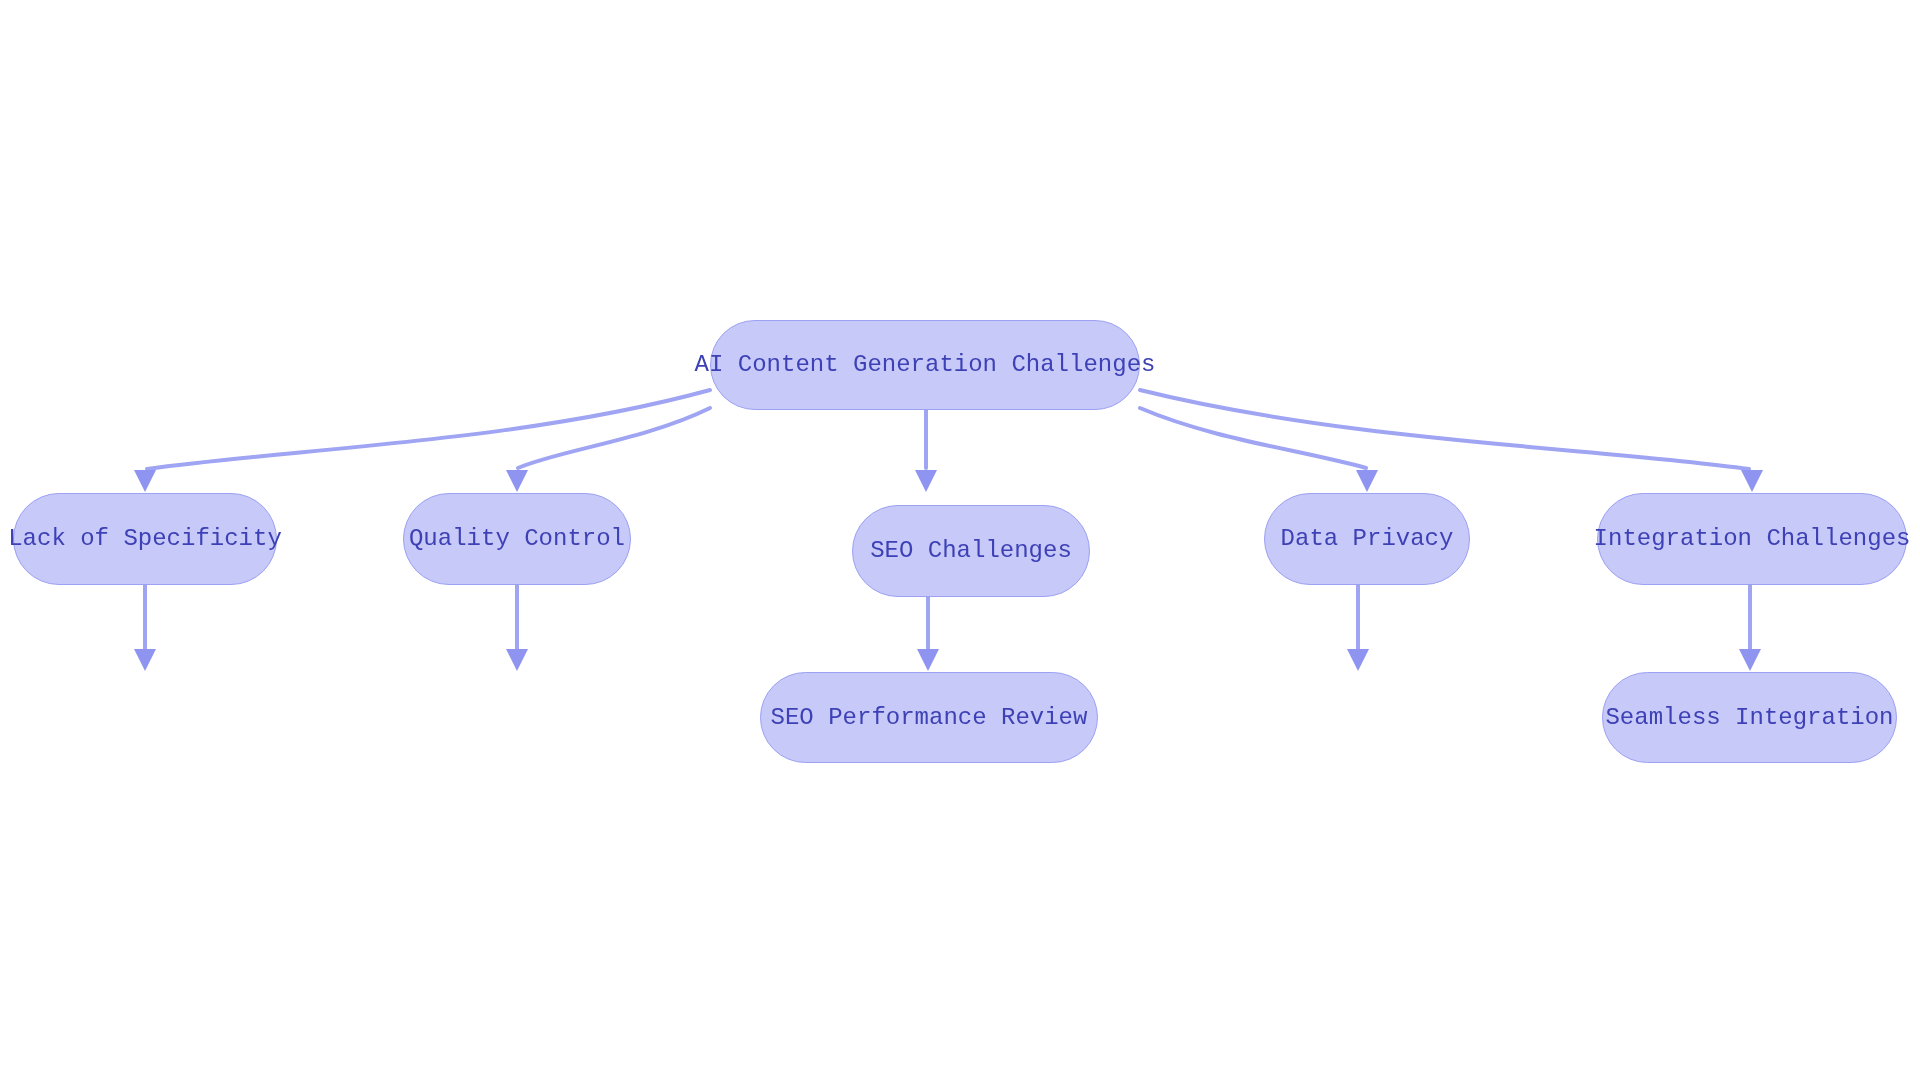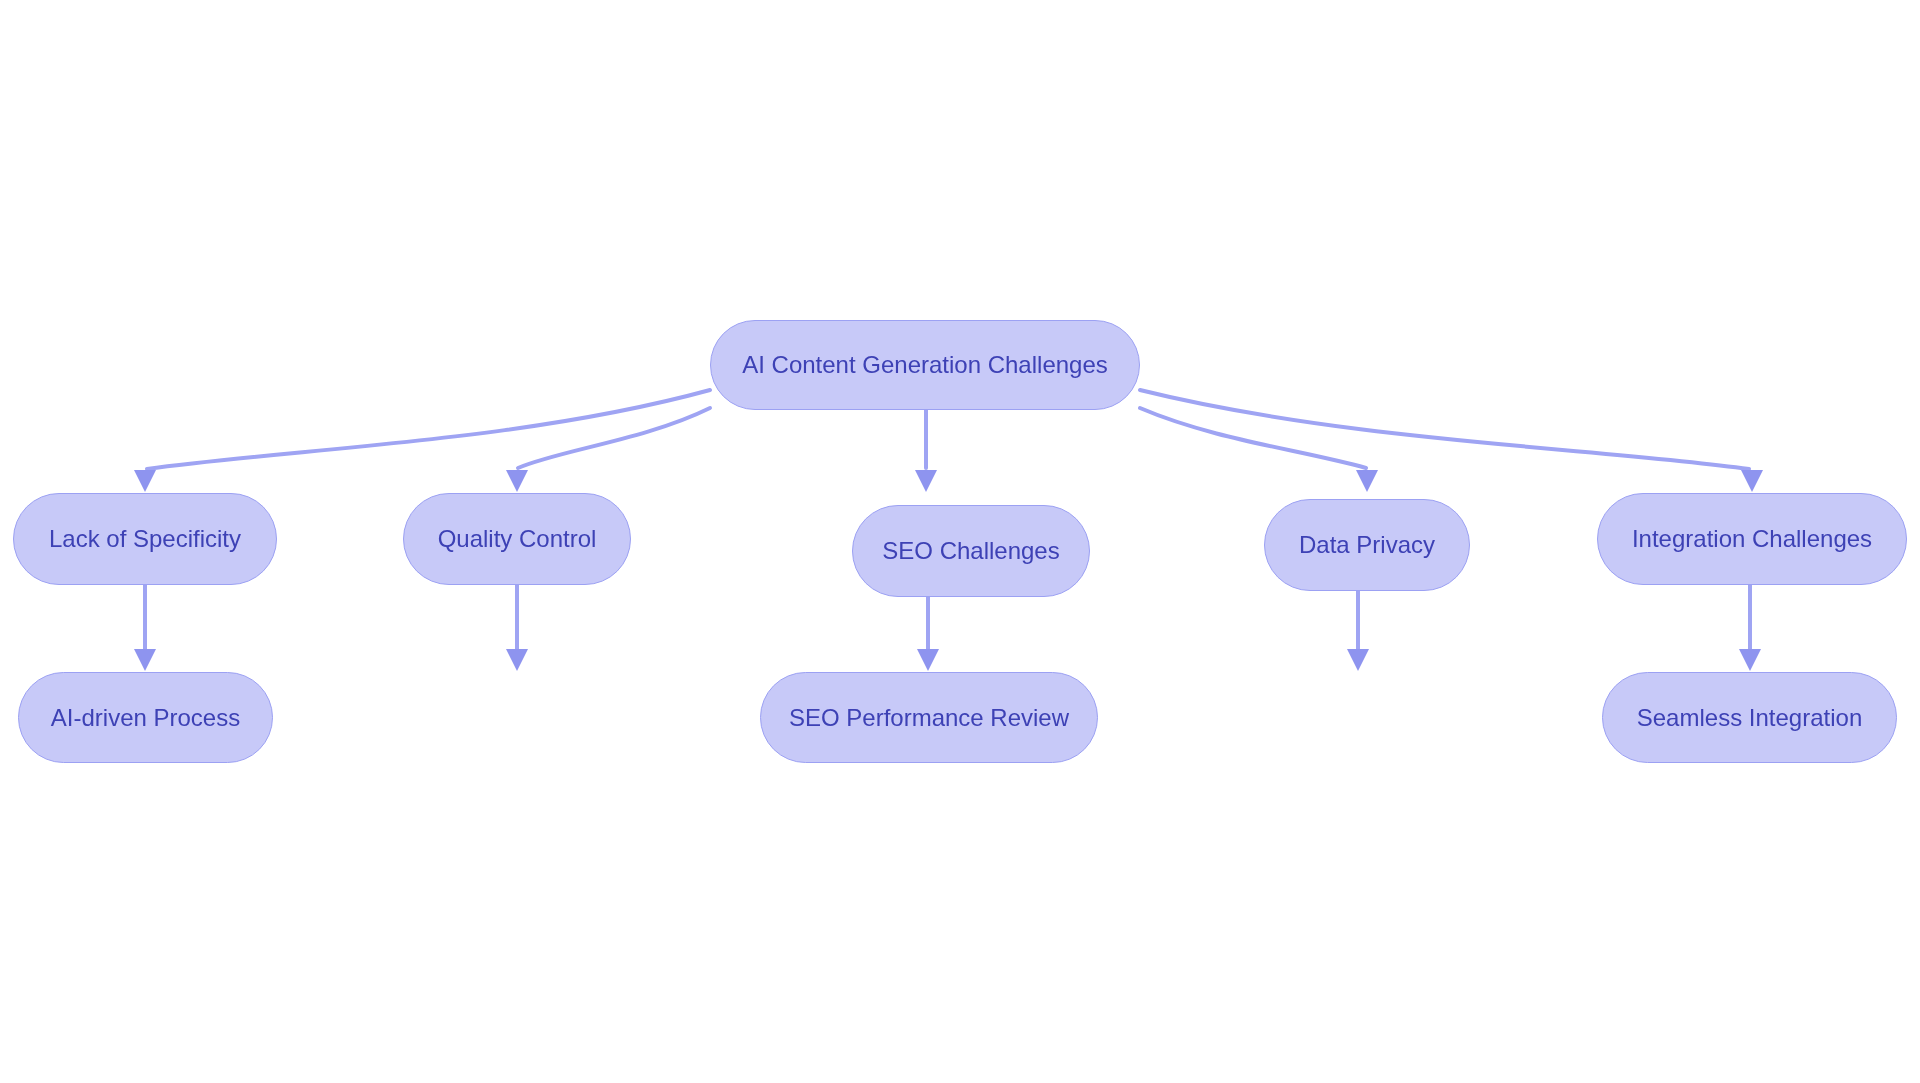--- a/index.html
+++ b/index.html
@@ -5,21 +5,21 @@
   html, body {
     margin: 0;
     padding: 0;
     background: var(--background, #ffffff);
   }
   .canvas {
     position: relative;
     width: 1920px;
     height: 1031px;
     background: var(--background, #ffffff);
-    font-family: Liberation Sans, sans-serif;
+    font-family: Liberation Mono, monospace;
     overflow: hidden;
   }
   svg.edges {
     position: absolute;
     left: 0;
     top: 0;
     width: 1920px;
     height: 1083px;
   }
   .edge {
@@ -45,21 +45,21 @@
     font-size: 24px;
     line-height: 1;
     white-space: nowrap;
     text-align: center;
   }
   
   #node-root { left: 710px; top: 320px; width: 430px; height: 90px; }
   #node-c1   { left: 13px;   top: 493px; width: 264px; height: 92px; }
   #node-c2   { left: 403px;  top: 493px; width: 228px; height: 92px; }
   #node-c3   { left: 852px;  top: 493px; width: 238px; height: 92px; margin-top: 12px; }
-  #node-c4   { left: 1264px; top: 493px; width: 206px; height: 92px; margin-top: 6px; }
+  #node-c4   { left: 1264px; top: 493px; width: 206px; height: 92px; }
   #node-c5   { left: 1597px; top: 493px; width: 310px; height: 92px; }
   #node-g1   { left: 18px;   top: 672px; width: 255px; height: 91px; }
   #node-g2   { left: 358px;  top: 672px; width: 317px; height: 91px; }
   #node-g3   { left: 760px;  top: 672px; width: 338px; height: 91px; }
   #node-g4   { left: 1195px; top: 672px; width: 325px; height: 91px; }
   #node-g5   { left: 1602px; top: 672px; width: 295px; height: 91px; justify-content: center; }
 </style>
 </head>
 <body>
 
@@ -111,23 +111,20 @@
   <div class="node" id="node-c3">
     <span>SEO Challenges</span>
   </div>
   <div class="node" id="node-c4">
     <span>Data Privacy</span>
   </div>
   <div class="node" id="node-c5">
     <span>Integration Challenges</span>
   </div>
 
-  <div class="node" id="node-g1">
-    <span>AI-driven Process</span>
-  </div>
   <div class="node" id="node-g3">
     <span>SEO Performance Review</span>
   </div>
   <div class="node" id="node-g5">
     <span>Seamless Integration</span>
   </div>
 
 </div>
 
 </body></html>

